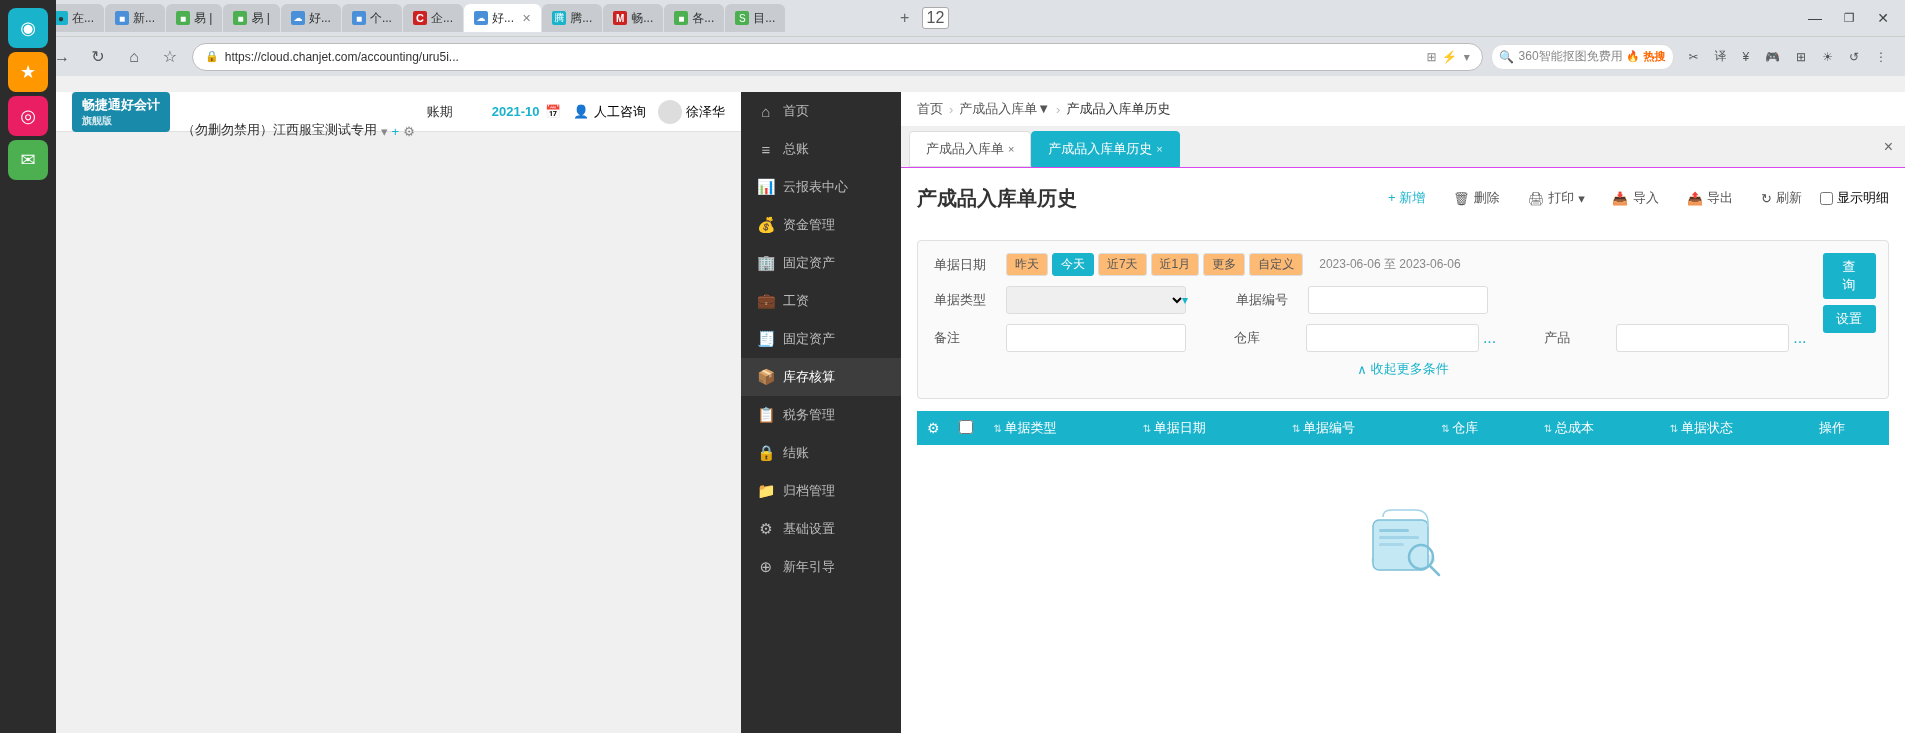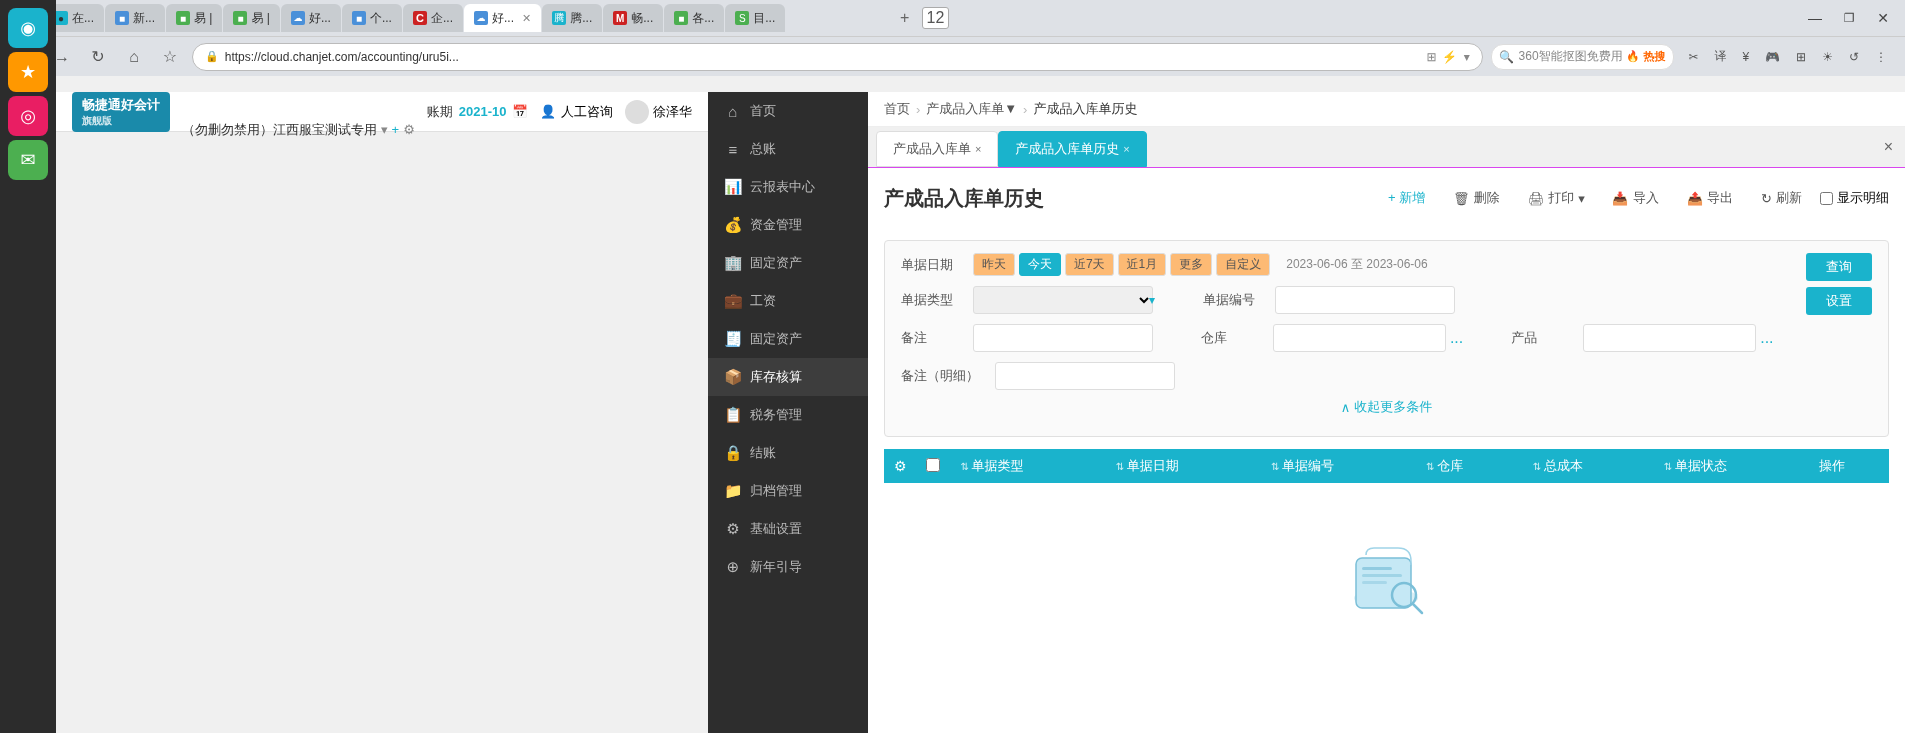--- a/index.html
+++ b/index.html
@@ -42,21 +42,21 @@
     .left-nav { width: 160px; background: #2d2d2d; color: #ccc; display: flex; flex-direction: column; flex-shrink: 0; }
     .nav-item { display: flex; align-items: center; gap: 8px; padding: 10px 16px; cursor: pointer; color: #bbb; font-size: 13px; }
     .nav-item.active { background: #3d3d3d; color: white; }
     .nav-item-icon { font-size: 15px; width: 18px; text-align: center; }
 
     
     .content-area { flex: 1; display: flex; flex-direction: column; background: #f5f5f5; overflow: hidden; }
 
     
     .content-topbar { height: 40px; background: white; display: flex; align-items: center; padding: 0 16px; border-bottom: 1px solid #e0e0e0; gap: 12px; }
-    .topbar-company { display: flex; align-items: center; gap: 4px; font-size: 13px; color: #333; margin-top: 36px; }
+    .topbar-company { display: flex; align-items: flex-end; gap: 4px; font-size: 13px; color: #333; margin-top: 36px; }
     .topbar-period { display: flex; align-items: center; gap: 6px; font-size: 13px; color: #333; }
     .topbar-right { margin-left: auto; display: flex; align-items: center; gap: 12px; }
 
     
     .page-tabs { display: flex; align-items: center; border-bottom: 1px solid #d946ef; background: #f0f0f0; padding-left: 8px; }
     .page-tab { padding: 8px 16px; cursor: pointer; font-size: 13px; color: #555; border: 1px solid transparent; margin-top: 4px; border-radius: 4px 4px 0 0; display: flex; align-items: center; gap: 4px; }
     .page-tab.active { background: #1ab3cc; color: white; border-color: #1ab3cc; }
     .page-tab:not(.active) { background: white; border-color: #ddd; }
     .page-tab .tab-x { font-size: 11px; opacity: 0.8; cursor: pointer; }
     .close-panel-btn { margin-left: auto; padding: 4px 12px; cursor: pointer; color: #666; font-size: 16px; }
@@ -245,21 +245,21 @@
       <div style="font-size:10px;opacity:0.8;">旗舰版</div>
     </div>
     <div class="topbar-company">
       <span>（勿删勿禁用）江西服宝测试专用</span>
       <span style="color:#888;">▾</span>
       <span style="color:#1ab3cc;cursor:pointer;">+</span>
       <span style="color:#888;cursor:pointer;">⚙</span>
     </div>
     <div class="topbar-period">
       <span>账期</span>
-      <span style="color:#1ab3cc;font-weight:bold;">2021-10</span>
+      <span style="color:#1ab3cc;font-weight:bold;margin-left:33px;">2021-10</span>
       <span style="color:#888;font-size:13px;">📅</span>
     </div>
     <div class="topbar-right">
       <div style="display:flex;align-items:center;gap:4px;cursor:pointer;">
         <span>👤</span>
         <span>人工咨询</span>
       </div>
       <div style="display:flex;align-items:center;gap:4px;cursor:pointer;">
         <span style="width:24px;height:24px;background:#ddd;border-radius:50%;display:inline-block;"></span>
         <span>徐泽华</span>
@@ -418,24 +418,20 @@
                   <span class="filter-dots">...</span>
                 </div>
                 <span style="width:16px;"></span>
                 <span class="filter-label">产品</span>
                 <div style="display:flex;align-items:center;gap:4px;">
                   <input class="filter-input-sm" type="text" style="">
                   <span class="filter-dots">...</span>
                 </div>
               </div>
 
-              <div class="filter-row">
-                <span class="filter-label">备注（明细）</span>
-                <input class="filter-input" type="text" style="">
-              </div>
             </div>
 
             <div class="filter-actions">
               <button class="query-btn">查询</button>
               <button class="settings-btn">设置</button>
             </div>
           </div>
 
           <div class="collapse-btn">
             <span>∧</span>

